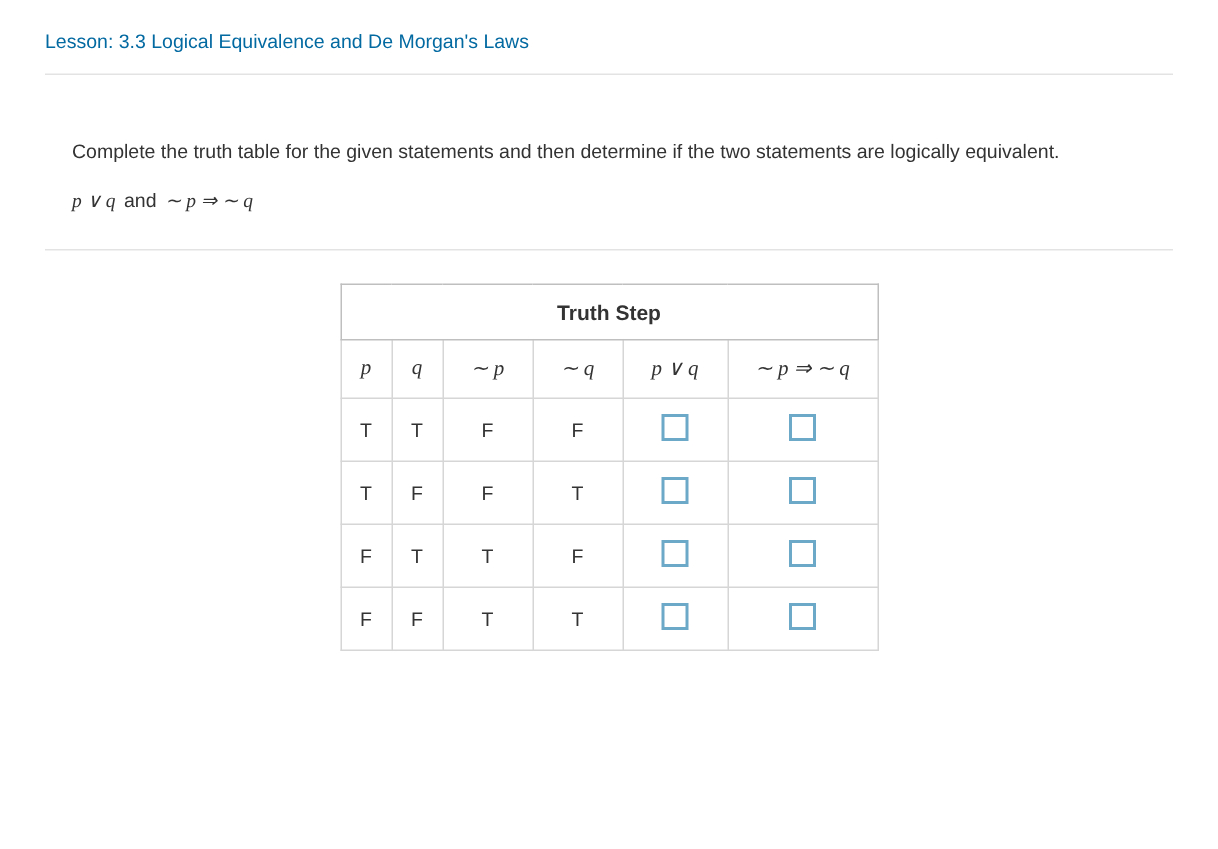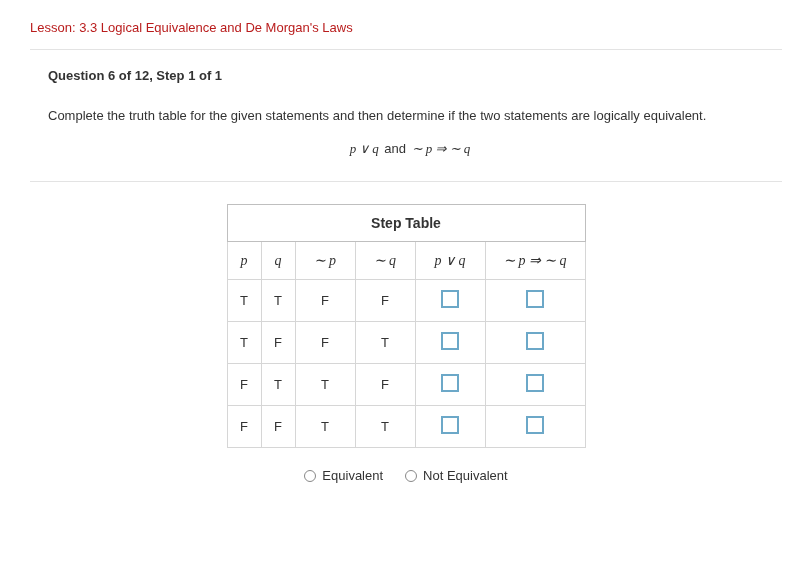--- a/index.html
+++ b/index.html
@@ -8,28 +8,28 @@
     padding: 0;
     font-family: Arial, Helvetica, sans-serif;
     font-size: 13px;
     color: #333;
     background: #fff;
     width: 812px;
   }
   .page { padding: 20px 30px 30px 30px; }
   .lesson {
     font-size: 13px;
-    color: #b91c1c;
+    color: #0369a1;
     padding-bottom: 14px;
   }
   .hr { border-top: 1px solid #e3e3e3; }
   .question-block { padding: 18px 10px 24px 18px; }
   .q-header { font-weight: bold; font-size: 13px; margin-bottom: 20px; }
   .q-text { font-size: 13px; margin-bottom: 18px; margin-top: 25px; }
-  .q-expr { text-align: center; font-size: 13px; }
+  .q-expr { font-size: 13px; }
   .q-expr .math { font-style: italic; font-family: 'Times New Roman', serif; }
   .answer-label { font-weight: bold; font-size: 13px; padding: 16px 0 0 10px; }
   .table-wrap { display: flex; justify-content: center; margin-top: 22px; }
   table.tt {
     border-collapse: collapse;
     border: 1px solid #bfbfbf;
   }
   table.tt th, table.tt td {
     border: 1px solid #d6d6d6;
     text-align: center;
@@ -84,21 +84,20 @@
   .math { font-family: 'Times New Roman', serif; font-style: italic; }
 </style>
 </head>
 <body>
 
 <div class="page">
   <div class="lesson">Lesson: 3.3 Logical Equivalence and De Morgan's Laws</div>
   <div class="hr"></div>
 
   <div class="question-block">
-    <div class="q-header">Question 6 of 12, Step 1 of 1</div>
     <div class="q-text">Complete the truth table for the given statements and then determine if the two statements are logically equivalent.</div>
     <div class="q-expr">
       <span class="math">p ∨ q</span>
       <span style="padding:0 2px;">and</span>
       <span class="math">∼ p ⇒  ∼ q</span>
     </div>
   </div>
 
   <div class="hr"></div>
 
@@ -108,21 +107,21 @@
       <colgroup>
         <col class="col-p">
           <col class="col-q">
           <col class="col-np">
           <col class="col-nq">
           <col class="col-pvq">
           <col class="col-imp">
       </colgroup>
       <thead>
         <tr class="title">
-          <th colspan="6">Step Table</th>
+          <th colspan="6">Truth Step</th>
         </tr>
         <tr class="heads">
           <th>p</th>
           <th>q</th>
           <th>∼ p</th>
           <th>∼ q</th>
           <th>p ∨ q</th>
           <th>∼ p ⇒  ∼ q</th>
         </tr>
       </thead>
@@ -156,23 +155,13 @@
           <td>F</td>
           <td>T</td>
           <td>T</td>
           <td><span class="slot"></span></td>
           <td><span class="slot"></span></td>
         </tr>
       </tbody>
     </table>
   </div>
 
-  <div class="radios">
-    <div class="radio-opt">
-      <span class="radio-dot"></span>
-      <span>Equivalent</span>
-    </div>
-    <div class="radio-opt">
-      <span class="radio-dot"></span>
-      <span>Not Equivalent</span>
-    </div>
-  </div>
 </div>
 
 </body></html>

